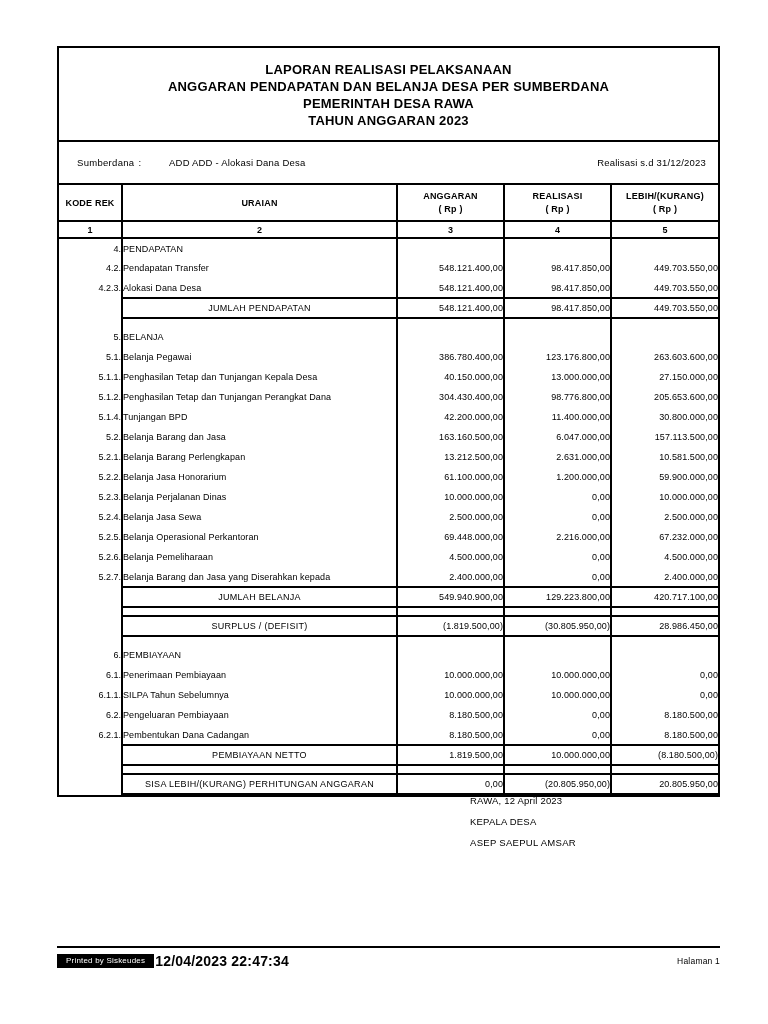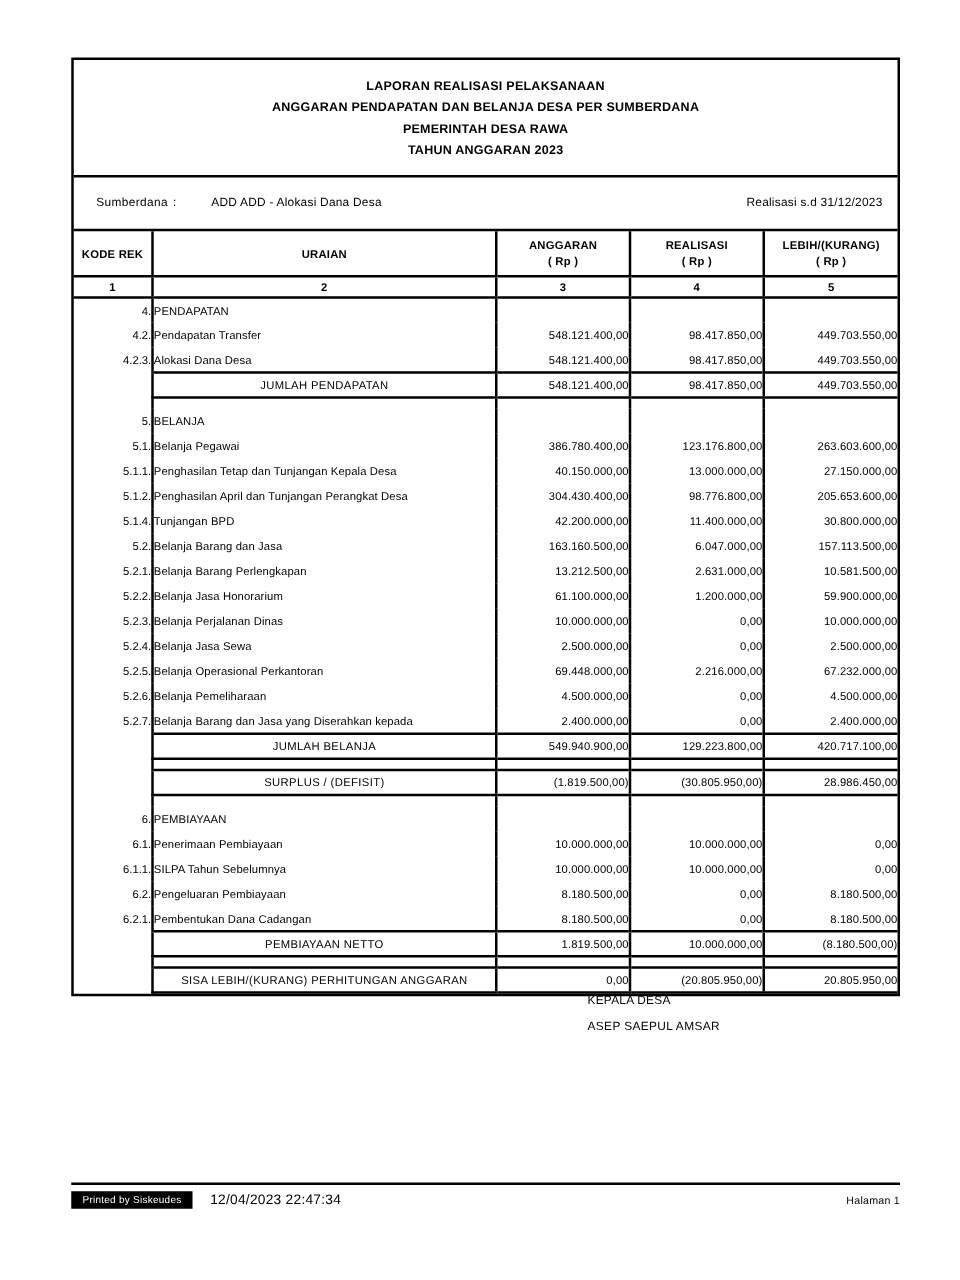--- a/index.html
+++ b/index.html
@@ -24,21 +24,21 @@
     border: 2px solid #000;
   }
 
   
   .title-block {
     padding: 13px 0 11px 0;
     text-align: center;
     border-bottom: 2px solid #000;
   }
   .title-line {
-    font-size: 10px;
+    font-size: 13px;
     font-weight: bold;
     letter-spacing: .2px;
     line-height: 17px;
   }
 
   
   .source-row {
     display: flex;
     align-items: center;
     justify-content: space-between;
@@ -147,21 +147,21 @@
   }
   #footer .f-left { display: flex; align-items: center; justify-content: flex-end; }
   .printed-badge {
     background: #000;
     color: #fff;
     padding: 2px 9px 3px 9px;
     font-size: 8px;
     letter-spacing: .2px;
     white-space: nowrap;
   }
-  .printed-time { margin-left: 14px; font-size: 11px; letter-spacing: .2px; }
+  .printed-time { margin-left: 1px; font-size: 14px; letter-spacing: .2px; font-weight: bold; }
   .page-no { font-size: 8.5px; letter-spacing: .2px; }
 </style>
 </head>
 <body>
 
 <div id="page">
 
   <div id="report-box">
 
     <div class="title-block">
@@ -265,21 +265,21 @@
           </tr>
           <tr class="r">
             <td class="kode">5.1.1.</td>
             <td class="urai vl i2">Penghasilan Tetap dan Tunjangan Kepala Desa</td>
             <td class="num vl">40.150.000,00</td>
             <td class="num vl">13.000.000,00</td>
             <td class="num vl">27.150.000,00</td>
           </tr>
           <tr class="r">
             <td class="kode">5.1.2.</td>
-            <td class="urai vl i2">Penghasilan April dan Tunjangan Perangkat Desa</td>
+            <td class="urai vl i2">Penghasilan Tetap dan Tunjangan Perangkat Dana</td>
             <td class="num vl">304.430.400,00</td>
             <td class="num vl">98.776.800,00</td>
             <td class="num vl">205.653.600,00</td>
           </tr>
           <tr class="r">
             <td class="kode">5.1.4.</td>
             <td class="urai vl i2">Tunjangan BPD</td>
             <td class="num vl">42.200.000,00</td>
             <td class="num vl">11.400.000,00</td>
             <td class="num vl">30.800.000,00</td>
@@ -422,20 +422,21 @@
             <td class="total-label vl bt bb">SISA LEBIH/(KURANG) PERHITUNGAN ANGGARAN</td>
             <td class="num vl bt bb">0,00</td>
             <td class="num vl bt bb">(20.805.950,00)</td>
             <td class="num vl bt bb">20.805.950,00</td>
           </tr>
         </tbody>
     </table>
   </div>
 
   <div id="signature">
+    <div>RAWA,  12 April 2023</div>
     <div>KEPALA DESA</div>
     <div class="sig-name">ASEP SAEPUL AMSAR</div>
   </div>
 
   <div id="footer-rule"></div>
   <div id="footer">
     <div class="f-left">
       <span class="printed-badge">Printed by Siskeudes</span>
       <span class="printed-time">12/04/2023 22:47:34</span>
     </div>

